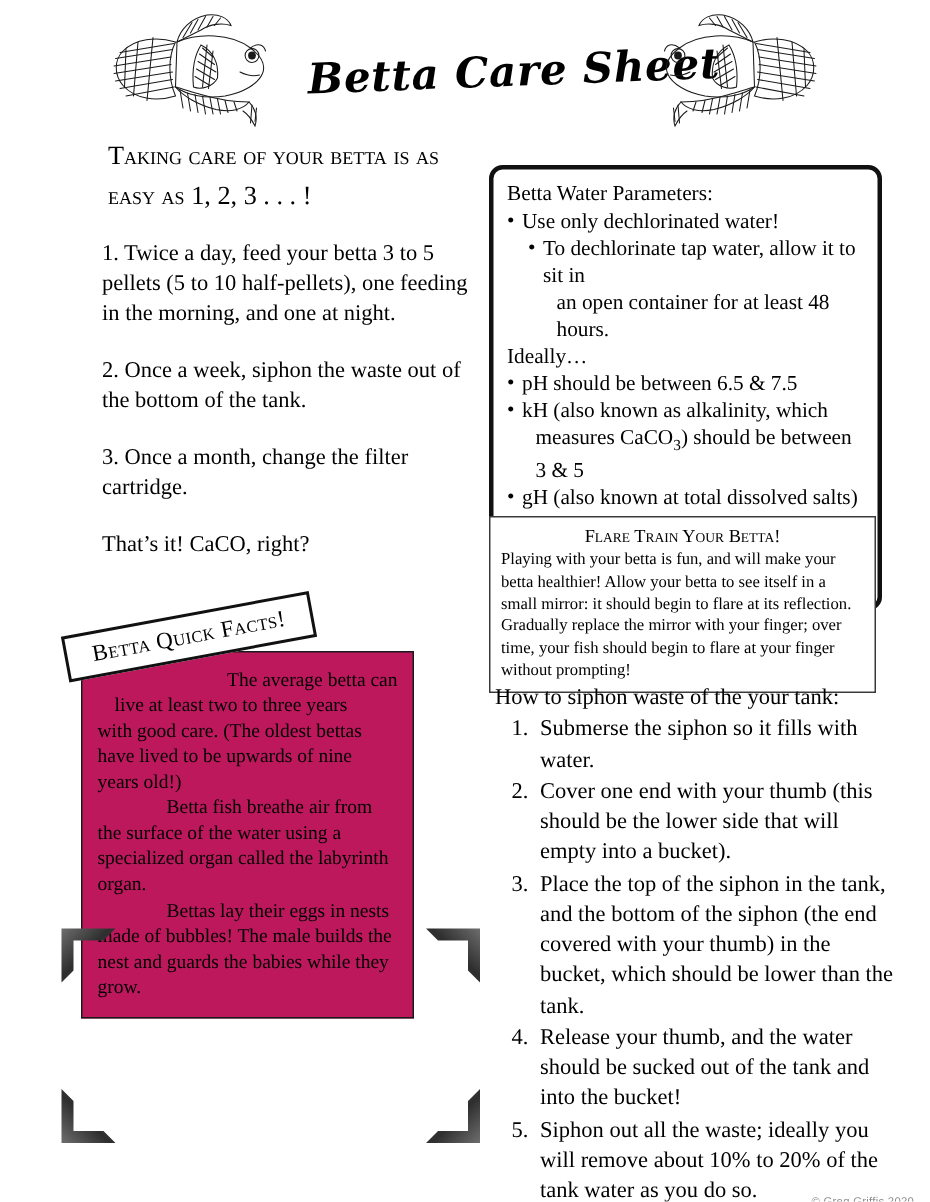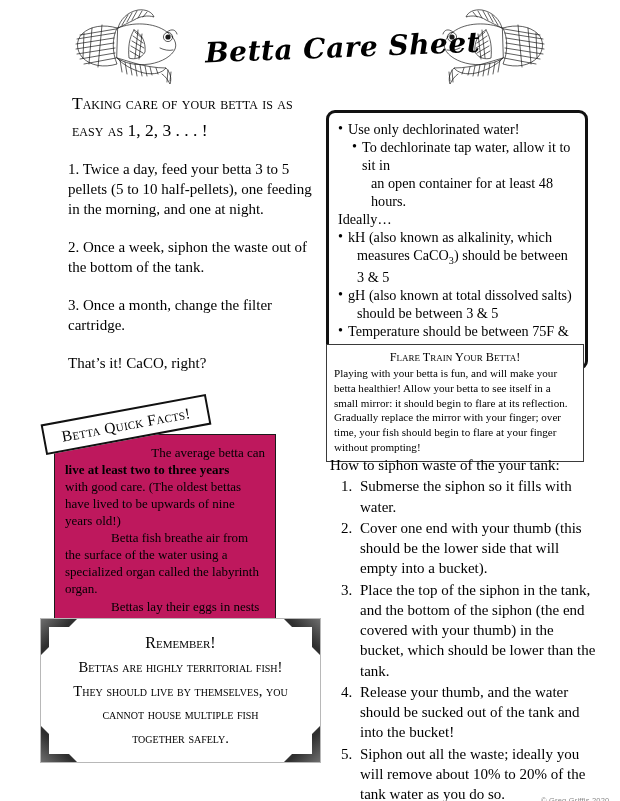--- a/index.html
+++ b/index.html
@@ -119,21 +119,21 @@
     border: 1.6px solid #1a1a1a;
     background: #be185d;
     padding: 10px 10px 10px 10px;
     font-size: 13px;
     line-height: 1.3;
   }
   .qf-box p { margin: 0 0 1px 0; text-indent: 46px; }
   .qf-box p.taper { text-indent: 0; }
   .qf-box p.taper span { display: block; }
   .qf-box p.taper span.l1 { text-align: right; }
-  .qf-box p.taper span.l2 { text-align: left; padding-right: 22px; font-weight: bold; }
+  .qf-box p.taper span.l2 { text-align: center; padding-right: 22px; }
   .qf-banner {
     position: absolute;
     left: 42px; top: 409px;
     width: 168px; height: 31px;
     box-sizing: border-box;
     background: #fff;
     border: 2.2px solid #111;
     transform: rotate(-10.5deg);
     display: flex; align-items: center; justify-content: center;
     font-variant: small-caps;
@@ -242,31 +242,35 @@
   <div class="lead">Taking care of your betta is as easy as 1, 2, 3 . . . !</div>
 
   <div class="steps">
     <p>1. Twice a day, feed your betta 3 to 5 pellets (5 to 10 half-pellets), one feeding in the morning, and one at night.</p>
     <p>2. Once a week, siphon the waste out of the bottom of the tank.</p>
     <p>3. Once a month, change the filter cartridge.</p>
     <p>That’s it! CaCO, right?</p>
   </div>
 
   <div class="wp-box">
+    <p class="hd">Betta Water Parameters:</p>
     <ul>
       <li>
         <span>Use only dechlorinated water!</span>
       </li>
       <li class="sub">
         <span>To dechlorinate tap water, allow it to sit in</span>
         <span class="cont">an open container for at least 48 hours.</span>
       </li>
     </ul>
     <p class="ideally">Ideally…</p>
     <ul>
+      <li>
+        <span>pH should be between 6.5 &amp; 7.5</span>
+      </li>
       <li>
         <span>kH (also known as alkalinity, which</span>
         <span class="cont"><span>measures CaCO</span><sub>3</sub><span>) should be between 3 &amp; 5</span></span>
       </li>
       <li>
         <span>gH (also known at total dissolved salts)</span>
         <span class="cont">should be between 3 &amp; 5</span>
       </li>
       <li>
         <span>Temperature should be between 75F &amp; 80F</span>
@@ -297,29 +301,20 @@
       <span class="l2">live at least two to three years</span>
       <span>with good care. (The oldest bettas have lived to be upwards of nine years old!)</span>
     </p>
     <p>Betta fish breathe air from the surface of the water using a specialized organ called the labyrinth organ.</p>
     <p>Bettas lay their eggs in nests made of bubbles! The male builds the nest and guards the babies while they grow.</p>
   </div>
   <div class="qf-banner">
     <span>Betta Quick Facts!</span>
   </div>
 
-  <div class="rm-box">
-    <div class="rm-text">
-      <span class="rm-title">Remember!</span>
-      <span>Bettas are highly territorial fish!</span><br>
-      <span>They should live by themselves, you</span><br>
-      <span>cannot house multiple fish</span><br>
-      <span>together safely.</span>
-    </div>
-  </div>
   <svg class="corner c-tl" viewBox="0 0 38 38">
     <defs>
       <linearGradient id="cg" x1="0" y1="0" x2="1" y2="1">
         <stop offset="0" stop-color="#6e6e6e"></stop>
           <stop offset="0.45" stop-color="#2e2e2e"></stop>
           <stop offset="1" stop-color="#5a5a5a"></stop>
       </linearGradient>
     </defs>
     <path d="M1 1 H37 L29 9 H9 V29 L1 37 Z" fill="url(#cg)"></path>
   </svg>

